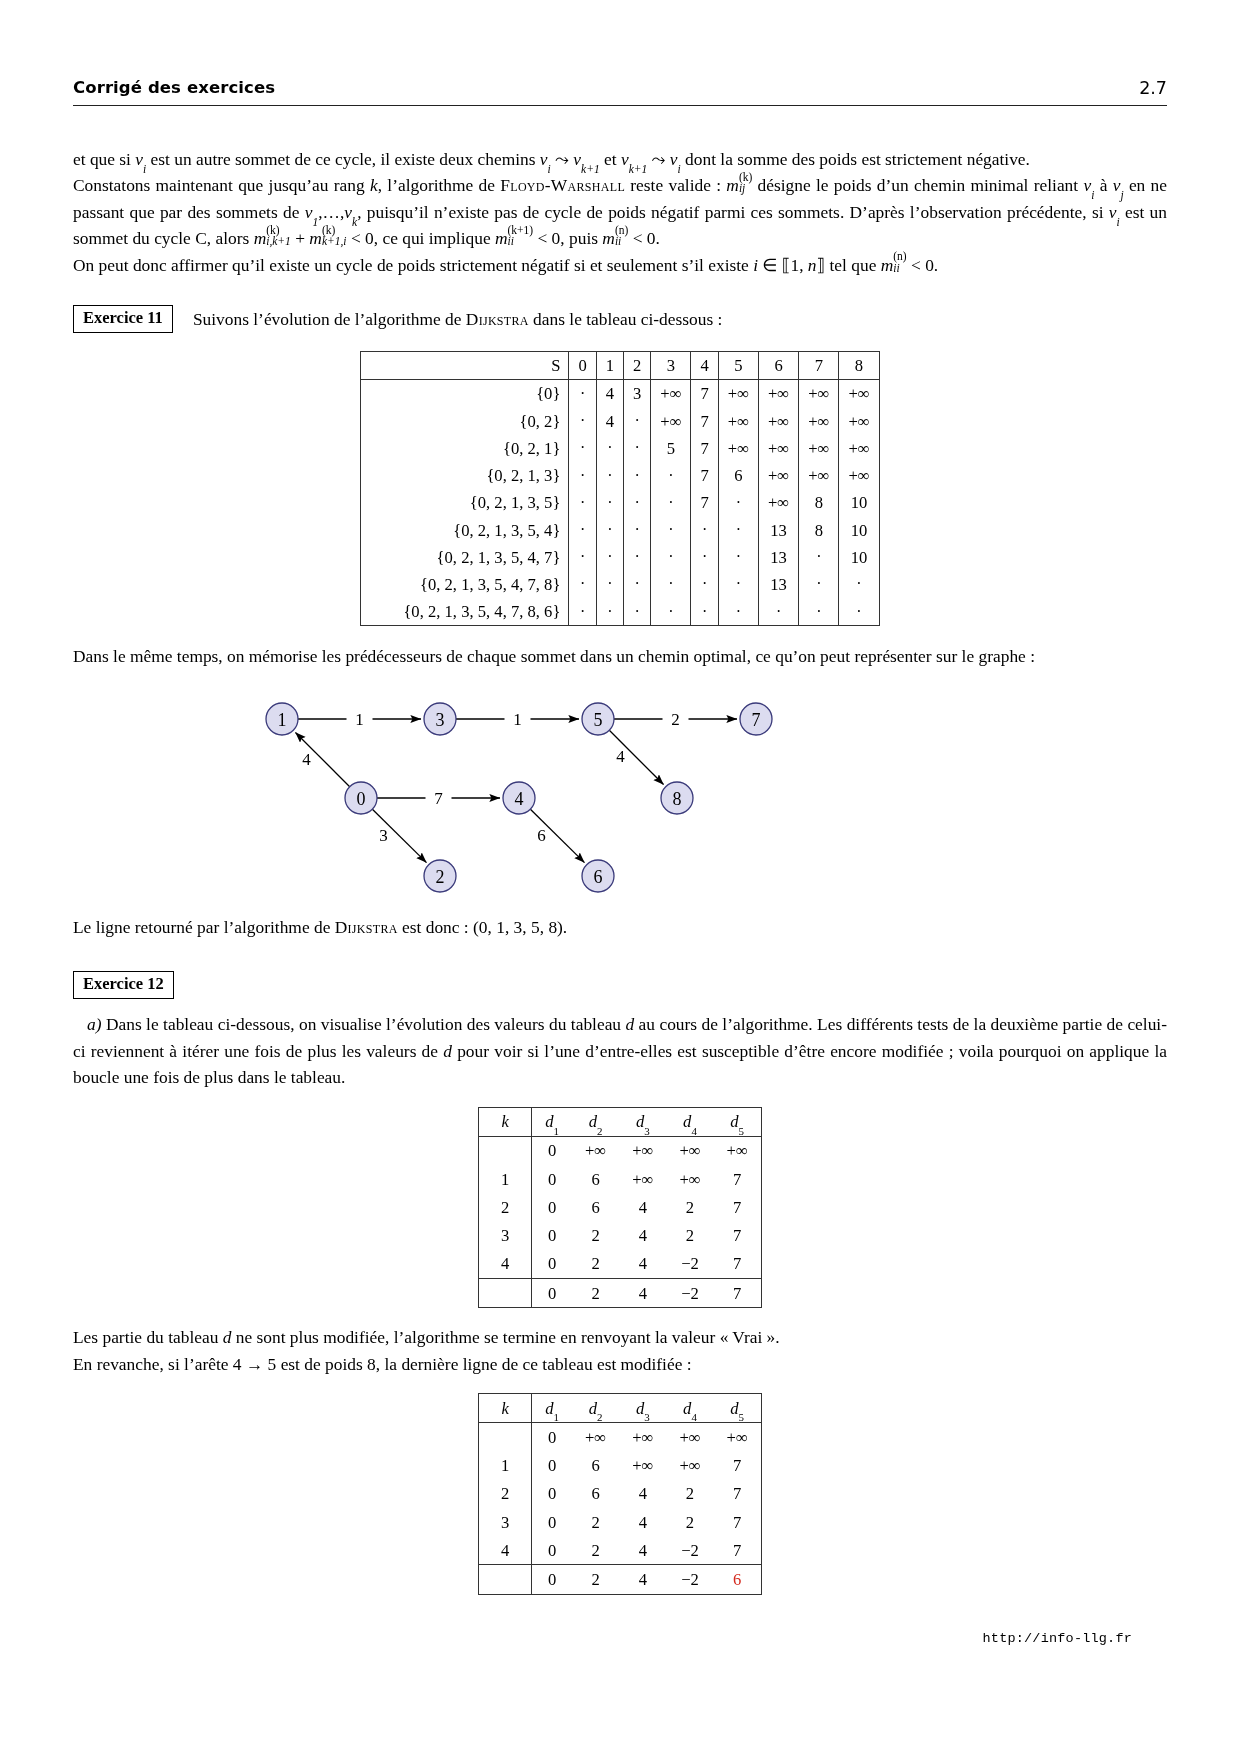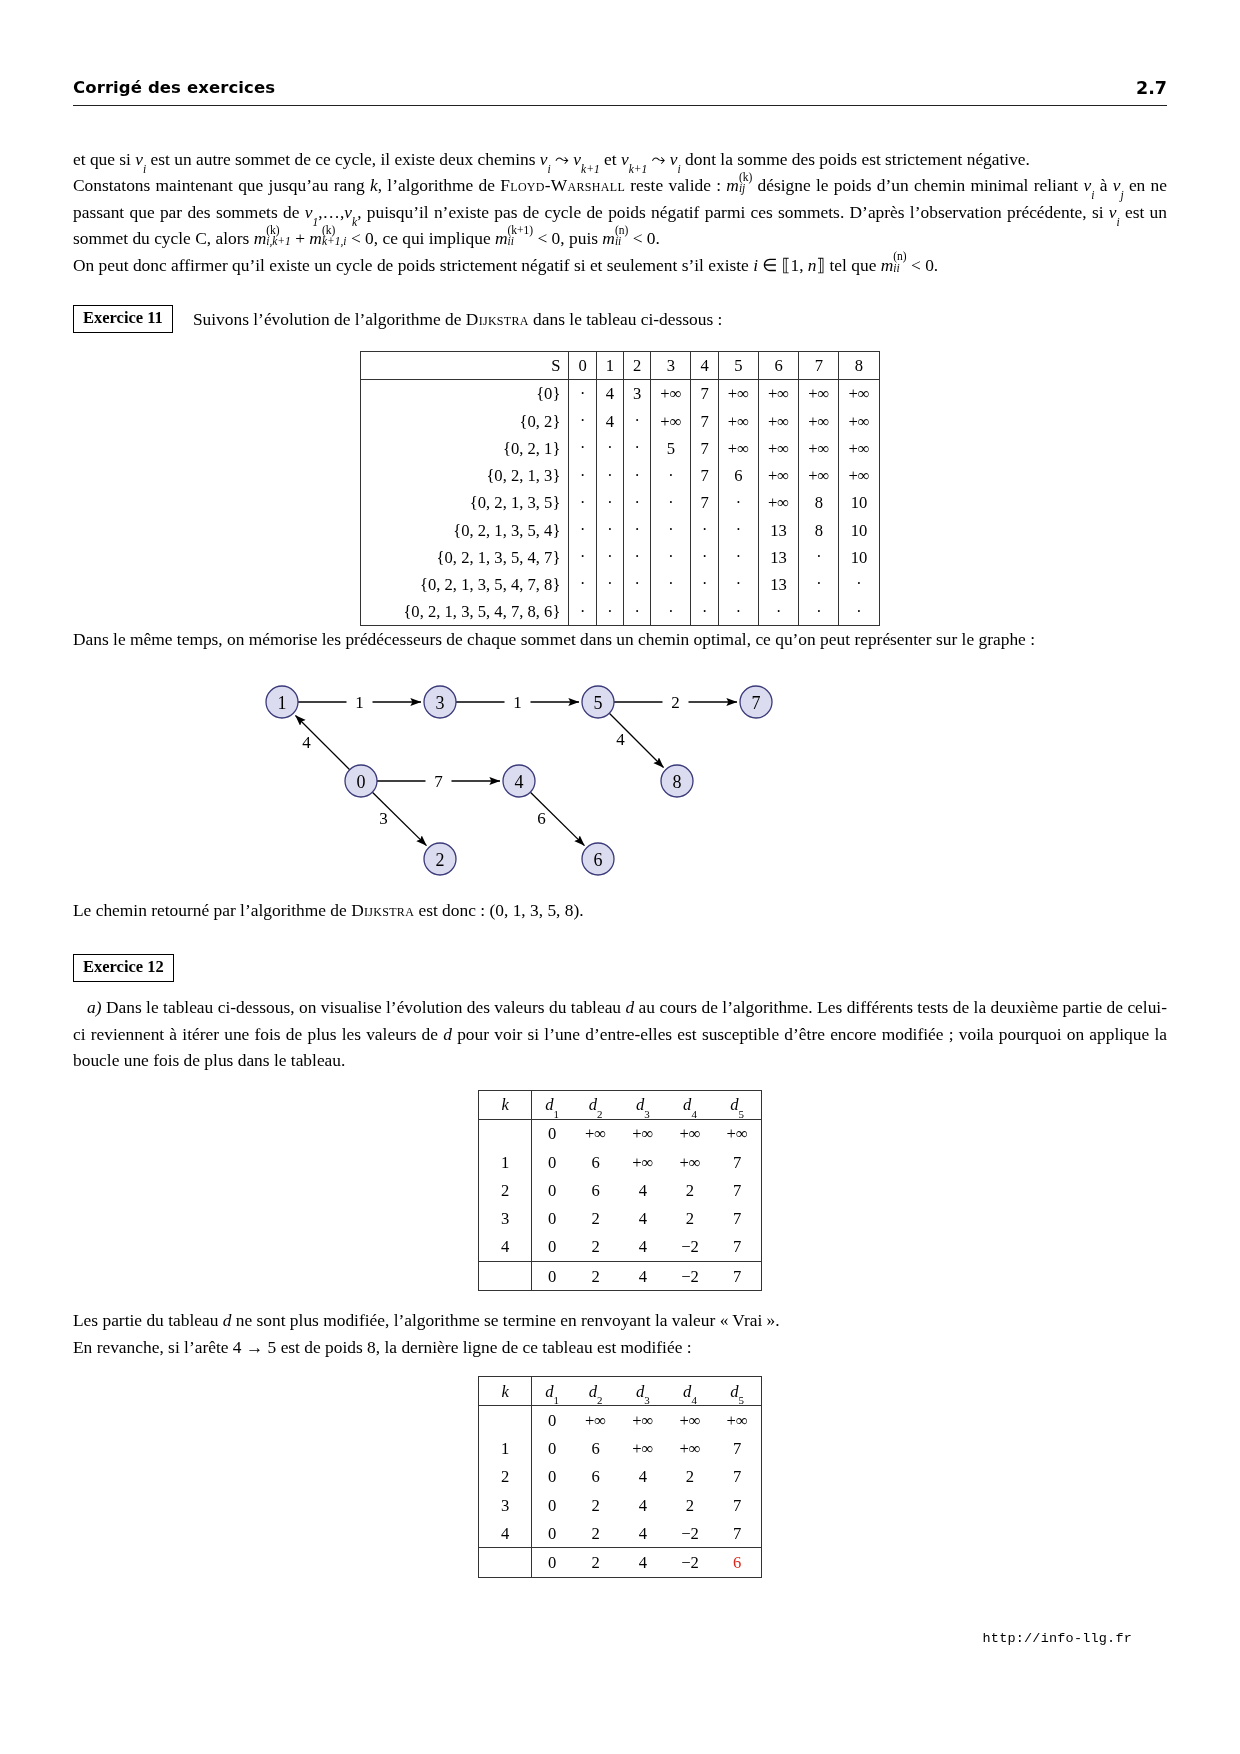--- a/index.html
+++ b/index.html
@@ -25,21 +25,21 @@
     height:34px;
     font-family:"DejaVu Sans", sans-serif;
   }
   .hdr-title{
     position:absolute;left:0;top:0;
     font-size:16.5px;font-weight:600;
     letter-spacing:.1px;
   }
   .hdr-page{
     position:absolute;right:0;top:0;
-    font-size:17.5px;font-weight:700;text-align:center;
+    font-size:17.5px;font-weight:400;text-align:center;
   }
   .hdr-rule{
     position:absolute;left:0;right:0;top:27px;
     border-top:1.6px solid #222;
   }
   
   .body{
     margin-top:34px;
     font-size:17.4px;
     line-height:1.52;
@@ -296,21 +296,21 @@
               <td class="dot">·</td>
               <td class="dot">·</td>
               <td class="dot">·</td>
               <td class="dot">·</td>
               <td class="dot">·</td>
             </tr>
           </tbody>
       </table>
     </div>
 
-    <p style="margin-top:0">Dans le même temps, on mémorise les prédécesseurs de chaque sommet dans un chemin optimal, ce qu’on peut représenter sur le graphe :</p>
+    <p style="margin-top:17px">Dans le même temps, on mémorise les prédécesseurs de chaque sommet dans un chemin optimal, ce qu’on peut représenter sur le graphe :</p>
   </div>
 
   <div class="graphbox">
     <svg class="graph-svg" id="graph-svg" width="1024" height="230" viewBox="0 0 1024 230">
       <defs>
         <marker id="arr" markerWidth="9" markerHeight="9" refX="8.2" refY="3.1" orient="auto" markerUnits="strokeWidth">
           <path d="M0,0 L8.4,3.1 L0,6.2 L1.6,3.1 z" fill="#000"></path>
         </marker>
       </defs>
       <g id="graph-edges">
@@ -352,21 +352,21 @@
           <text x="604" y="120.5" text-anchor="middle" font-family="&quot;Liberation Serif&quot;, serif" font-size="18" fill="#000">8</text>
           <circle cx="367" cy="192" r="16" fill="#dcdcf0" stroke="#3a3a7a" stroke-width="1.3"></circle>
           <text x="367" y="198.5" text-anchor="middle" font-family="&quot;Liberation Serif&quot;, serif" font-size="18" fill="#000">2</text>
           <circle cx="525" cy="192" r="16" fill="#dcdcf0" stroke="#3a3a7a" stroke-width="1.3"></circle>
           <text x="525" y="198.5" text-anchor="middle" font-family="&quot;Liberation Serif&quot;, serif" font-size="18" fill="#000">6</text>
         </g>
     </svg>
   </div>
 
   <div class="body" style="margin-top:0">
-    <p><span>Le chemin retourné par l’algorithme de </span><span class="sc">Dijkstra</span><span> est donc : (0, 1, 3, 5, 8).</span></p>
+    <p><span>Le ligne retourné par l’algorithme de </span><span class="sc">Dijkstra</span><span> est donc : (0, 1, 3, 5, 8).</span></p>
 
     <div class="exrow" style="margin-top:30px">
       <span class="exbadge">Exercice 12</span>
     </div>
 
     <p style="margin-top:12px;text-indent:14px"><span class="it">a)</span> <span>Dans le tableau ci-dessous, on visualise l’évolution des valeurs du tableau </span><span class="m">d</span><span> au cours de l’algorithme. Les différents tests de la deuxième partie de celui-ci reviennent à itérer une fois de plus les valeurs de </span><span class="m">d</span><span> pour voir si l’une d’entre-elles est susceptible d’être encore modifiée ; voila pourquoi on applique la boucle une fois de plus dans le tableau.</span></p>
 
     <div class="center" style="margin-top:16px">
       <div class="dtab-outer">
         <table class="dtab" id="dtab1">

